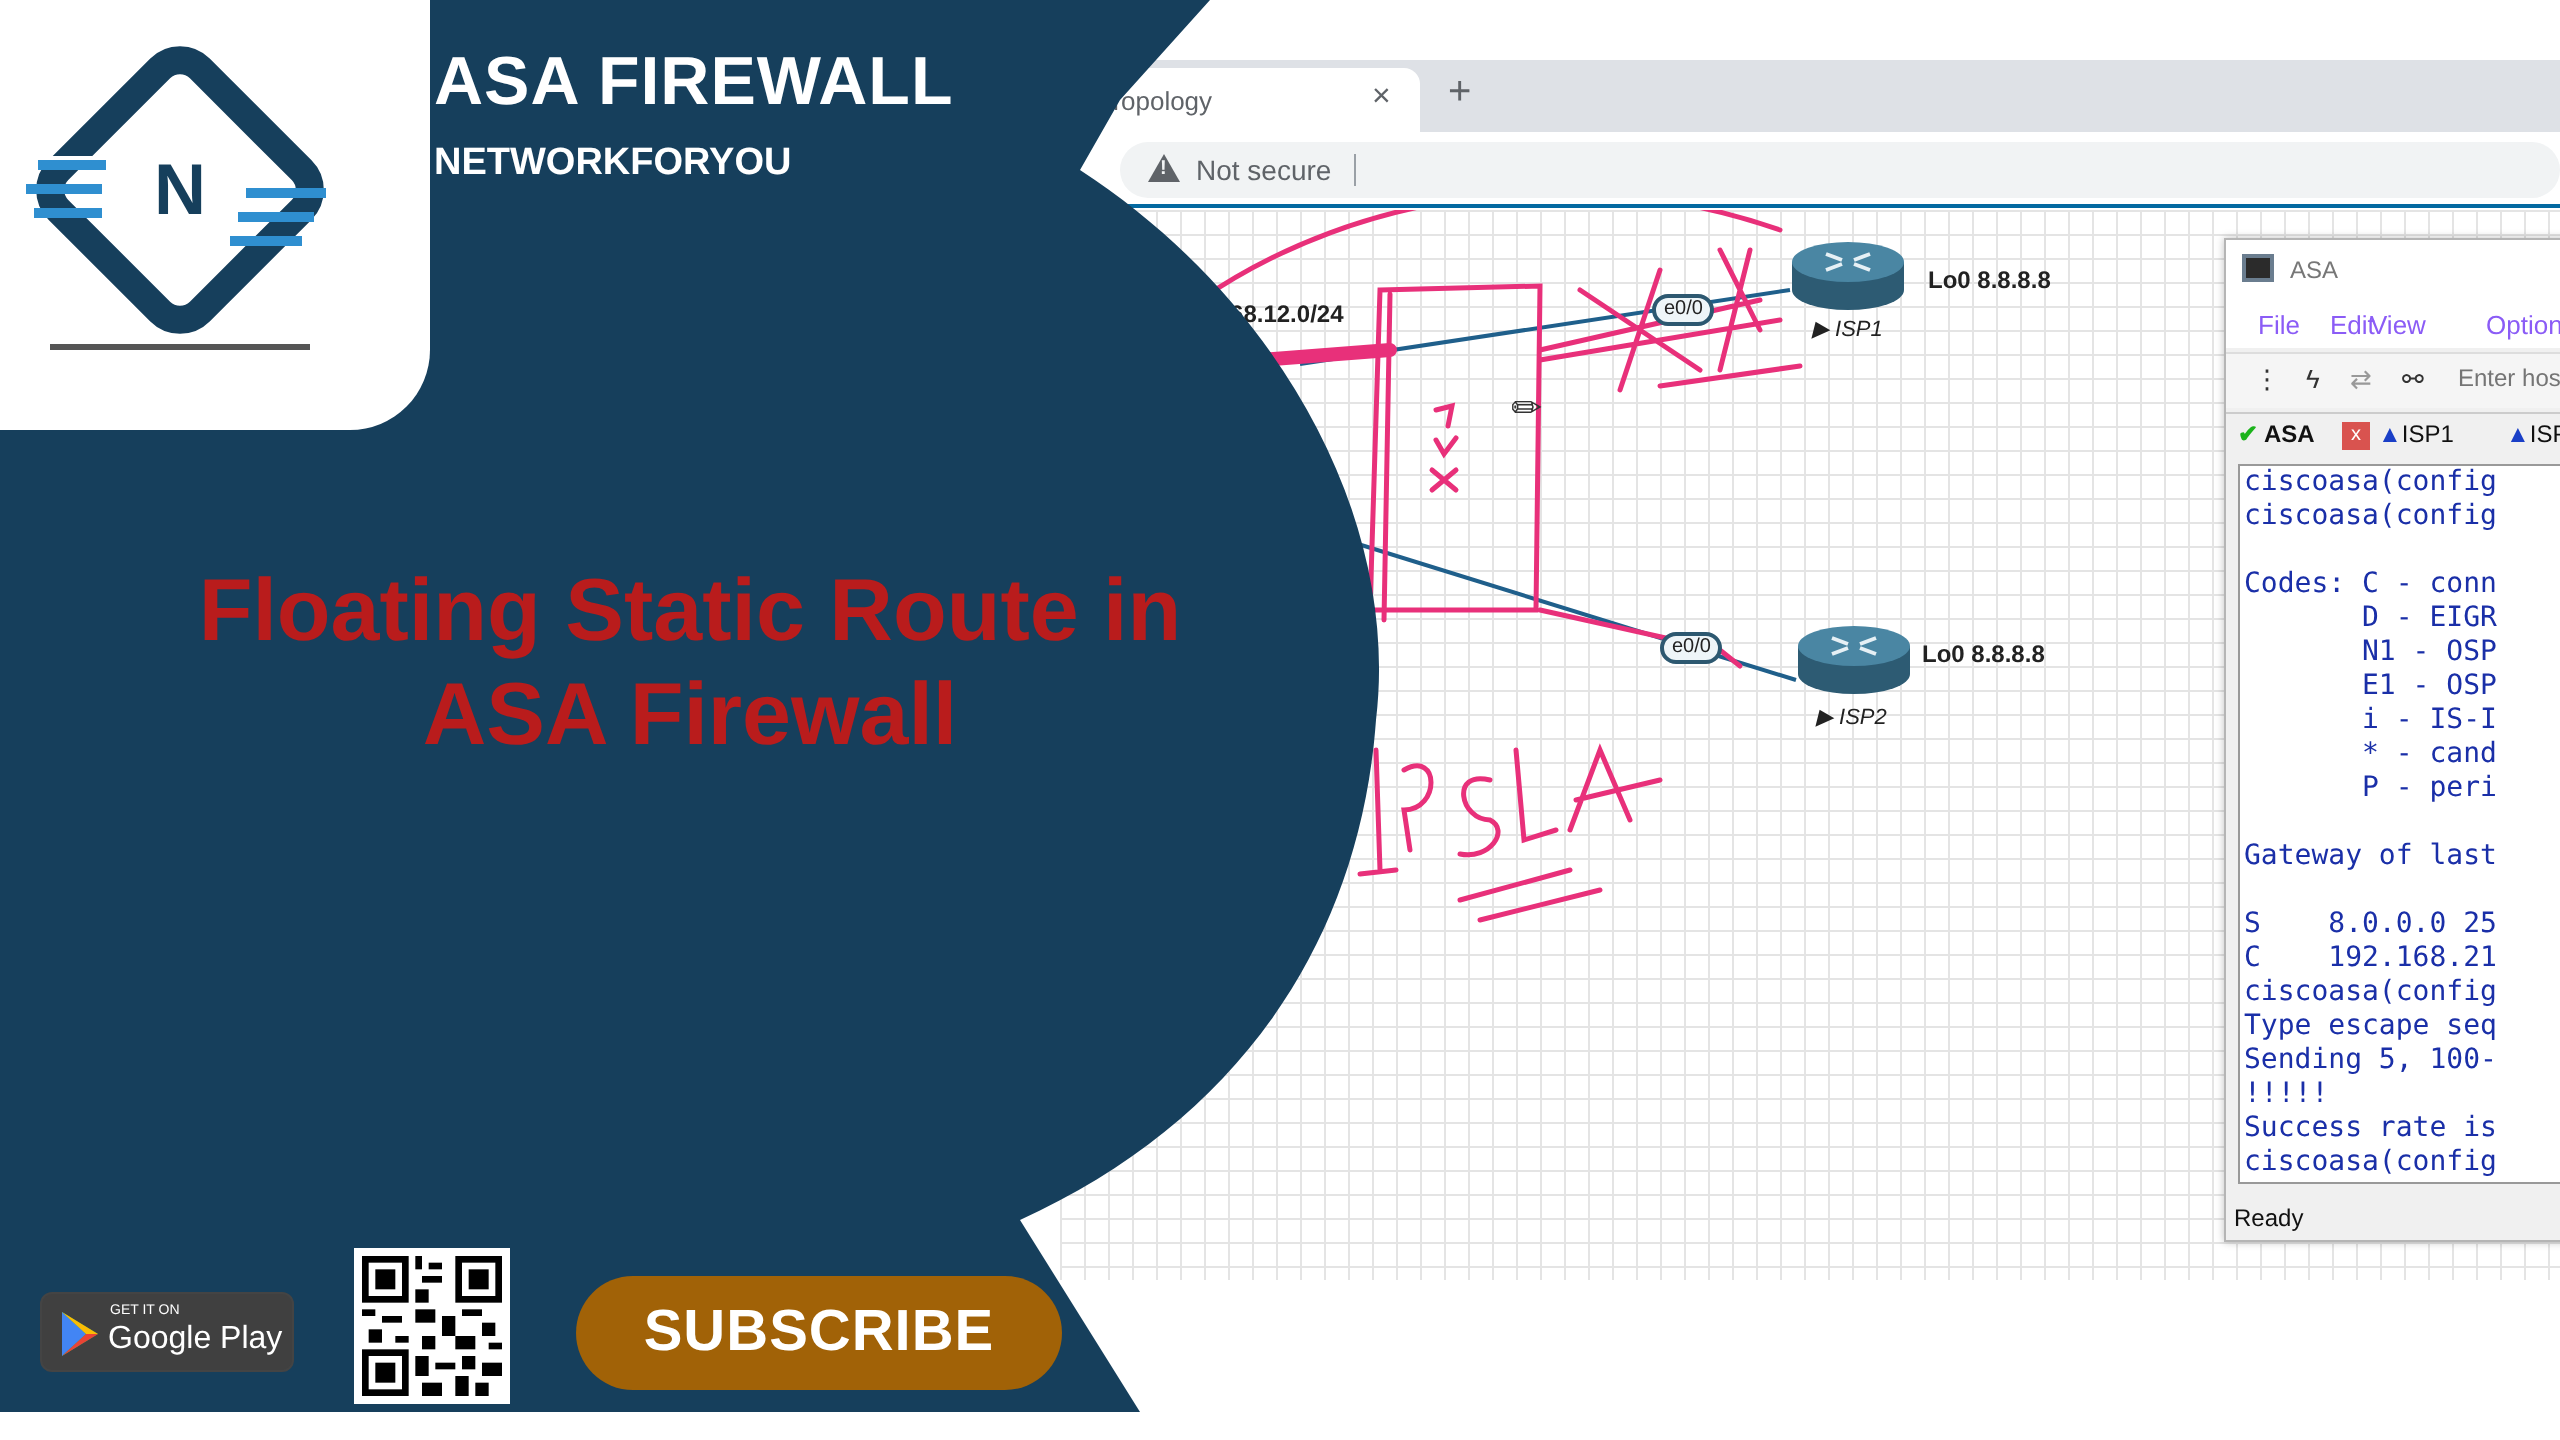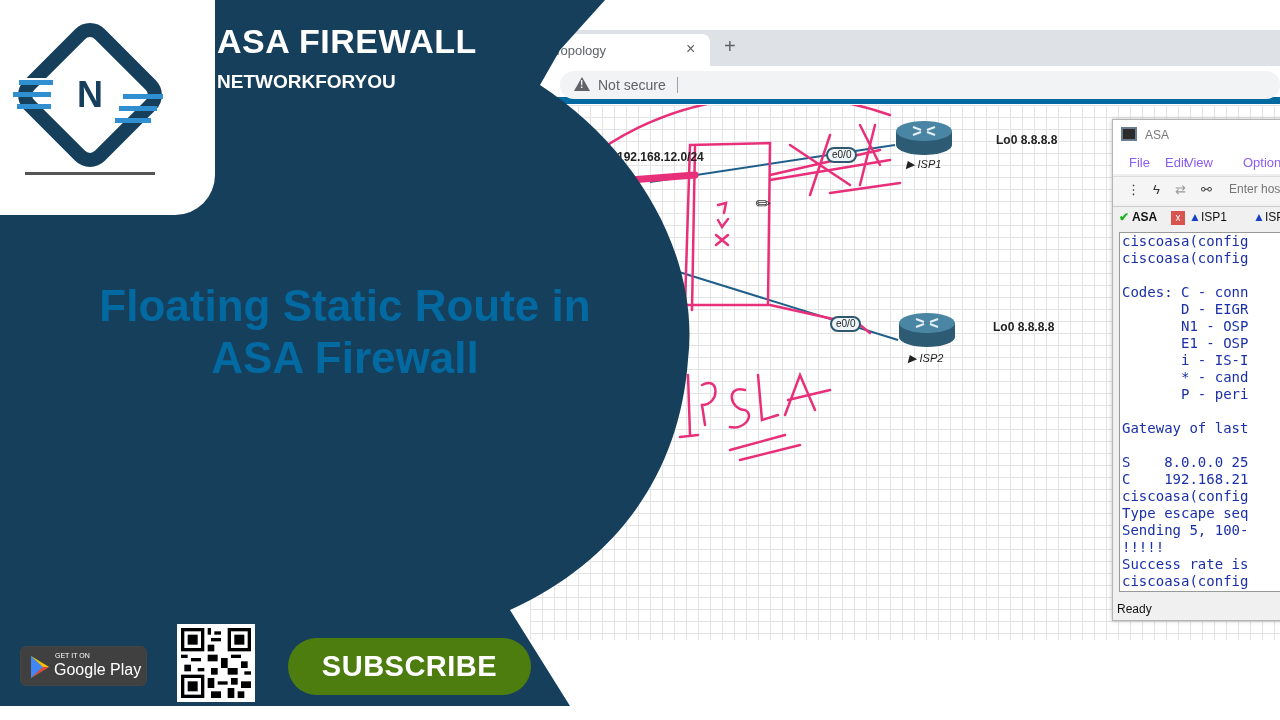--- a/index.html
+++ b/index.html
@@ -6,36 +6,36 @@
     html, body { width: 1280px; height: 720px; overflow: hidden; background: #ffffff; }
     body { position: relative; font-family: "Liberation Sans", sans-serif; }
 
     
     .browser { position: absolute; left: 530px; top: 30px; width: 750px; height: 610px; background: #ffffff; }
     .tabstrip { position: absolute; left: 0; top: 0; width: 750px; height: 36px; background: #dee1e6; }
     .tab { position: absolute; left: 0; top: 4px; width: 180px; height: 32px; background: #ffffff; border-radius: 8px 8px 0 0; }
     .tab-title { position: absolute; left: 24px; top: 9px; font-size: 13px; color: #5f6368; }
     .tab-close { position: absolute; left: 156px; top: 6px; font-size: 16px; color: #5f6368; }
     .new-tab { position: absolute; left: 194px; top: 5px; font-size: 20px; color: #5f6368; }
-    .addressbar-row { position: absolute; left: 0; top: 36px; width: 750px; height: 38px; background: #ffffff; border-bottom: 7px solid #0369a1; }
+    .addressbar-row { position: absolute; left: 0; top: 36px; width: 750px; height: 38px; background: #ffffff; border-bottom: 2px solid #0369a1; }
     .omnibox { position: absolute; left: 30px; top: 5px; width: 720px; height: 28px; background: #f1f3f4; border-radius: 14px; }
     .warn-icon { position: absolute; left: 14px; top: 6px; width: 0; height: 0; border-left: 8px solid transparent; border-right: 8px solid transparent; border-bottom: 14px solid #5f6368; }
     .warn-icon::after { content: "!"; position: absolute; left: -2px; top: 2px; font-size: 10px; color: #f1f3f4; font-weight: bold; }
     .not-secure { position: absolute; left: 38px; top: 6px; font-size: 14px; color: #5f6368; }
     .omni-sep { position: absolute; left: 117px; top: 6px; width: 1px; height: 16px; background: #9aa0a6; }
     .url { position: absolute; left: 128px; top: 6px; font-size: 14px; color: #5f6368; white-space: nowrap; }
 
     .canvas { position: absolute; left: 0; top: 75px; width: 750px; height: 535px;
       background-color: #ffffff;
       background-image:
         linear-gradient(#e4e4e4 1px, transparent 1px),
         linear-gradient(90deg, #e4e4e4 1px, transparent 1px);
       background-size: 12px 12px; }
 
-    .node-label { position: absolute; font-size: 12px; font-weight: bold; color: #222; white-space: nowrap; padding-left: 32px; }
+    .node-label { position: absolute; font-size: 12px; font-weight: bold; color: #222; white-space: nowrap; }
     .router { position: absolute; width: 58px; height: 40px; }
     .iface { position: absolute; font-size: 10px; color: #222; border: 2px solid #2d5870; border-radius: 8px; background: #eef5f8; padding: 0 4px; line-height: 12px; }
     .node-name { position: absolute; font-size: 11px; color: #222; white-space: nowrap; font-style: italic; }
 
     
     .term-win { position: absolute; left: 1112px; top: 119px; width: 180px; height: 502px; background: #f0f0f0; border: 1px solid #b5b5b5; box-shadow: 0 0 4px rgba(0,0,0,0.25); }
     .term-titlebar { position: absolute; left: 0; top: 0; width: 100%; height: 30px; background: #ffffff; }
     .term-app-icon { position: absolute; left: 8px; top: 7px; width: 16px; height: 14px; border: 2px solid #6a7d8f; background: #2b2b2b; }
     .term-title { position: absolute; left: 32px; top: 8px; font-size: 12px; color: #777; }
     .term-menubar { position: absolute; left: 0; top: 30px; width: 100%; height: 24px; background: #ffffff; }
@@ -51,27 +51,27 @@
     .close-x { position: absolute; left: 58px; top: 4px; width: 14px; height: 14px; background: #d9534f; color: #fff; font-size: 10px; line-height: 14px; text-align: center; }
     .term-body { position: absolute; left: 6px; top: 112px; width: 176px; height: 360px; background: #ffffff; border: 1px solid #999; overflow: hidden; }
     .term-line { font-family: "DejaVu Sans Mono", monospace; font-size: 14px; color: #1a2fa8; height: 17px; line-height: 17px; white-space: pre; padding-left: 2px; }
     .term-status { position: absolute; left: 4px; top: 482px; font-size: 12px; color: #111; }
 
     
     .dark-panel { position: absolute; left: 0; top: 0; width: 1280px; height: 720px; pointer-events: none; }
     .logo-card { position: absolute; left: 0; top: 0; width: 215px; height: 215px; background: #ffffff; border-radius: 0 0 40px 0; }
     .brand-title { position: absolute; left: 217px; top: 22px; font-size: 34px; font-weight: bold; color: #ffffff; letter-spacing: 0.5px; }
     .brand-sub { position: absolute; left: 217px; top: 71px; font-size: 19px; font-weight: bold; color: #ffffff; }
-    .main-title { position: absolute; left: 20px; top: 280px; width: 650px; text-align: center; font-size: 44px; font-weight: bold; color: #0369a1; line-height: 52px; }
+    .main-title { position: absolute; left: 20px; top: 280px; width: 650px; text-align: center; font-size: 44px; font-weight: bold; color: #b91c1c; line-height: 52px; }
 
     .gplay { position: absolute; left: 20px; top: 646px; width: 127px; height: 40px; background: #404040; border-radius: 6px; border: 1px solid #444; }
     .gplay-small { position: absolute; left: 34px; top: 5px; font-size: 7px; color: #fff; }
     .gplay-big { position: absolute; left: 33px; top: 14px; font-size: 16px; color: #fff; }
     .qr { position: absolute; left: 177px; top: 624px; width: 78px; height: 78px; background: #fff; padding: 4px; }
-    .subscribe { position: absolute; left: 288px; top: 638px; width: 243px; height: 57px; background: #4d7c0f; border-radius: 29px; color: #fff; font-size: 29px; font-weight: bold; text-align: center; line-height: 57px; letter-spacing: 0.5px; }
+    .subscribe { position: absolute; left: 288px; top: 638px; width: 243px; height: 57px; background: #a16207; border-radius: 29px; color: #fff; font-size: 29px; font-weight: bold; text-align: center; line-height: 57px; letter-spacing: 0.5px; }
   </style>
 </head>
 <body>
 
 <div class="browser">
   <div class="tabstrip">
     <div class="tab">
       <span class="tab-title">Topology</span>
       <span class="tab-close">×</span>
     </div>

